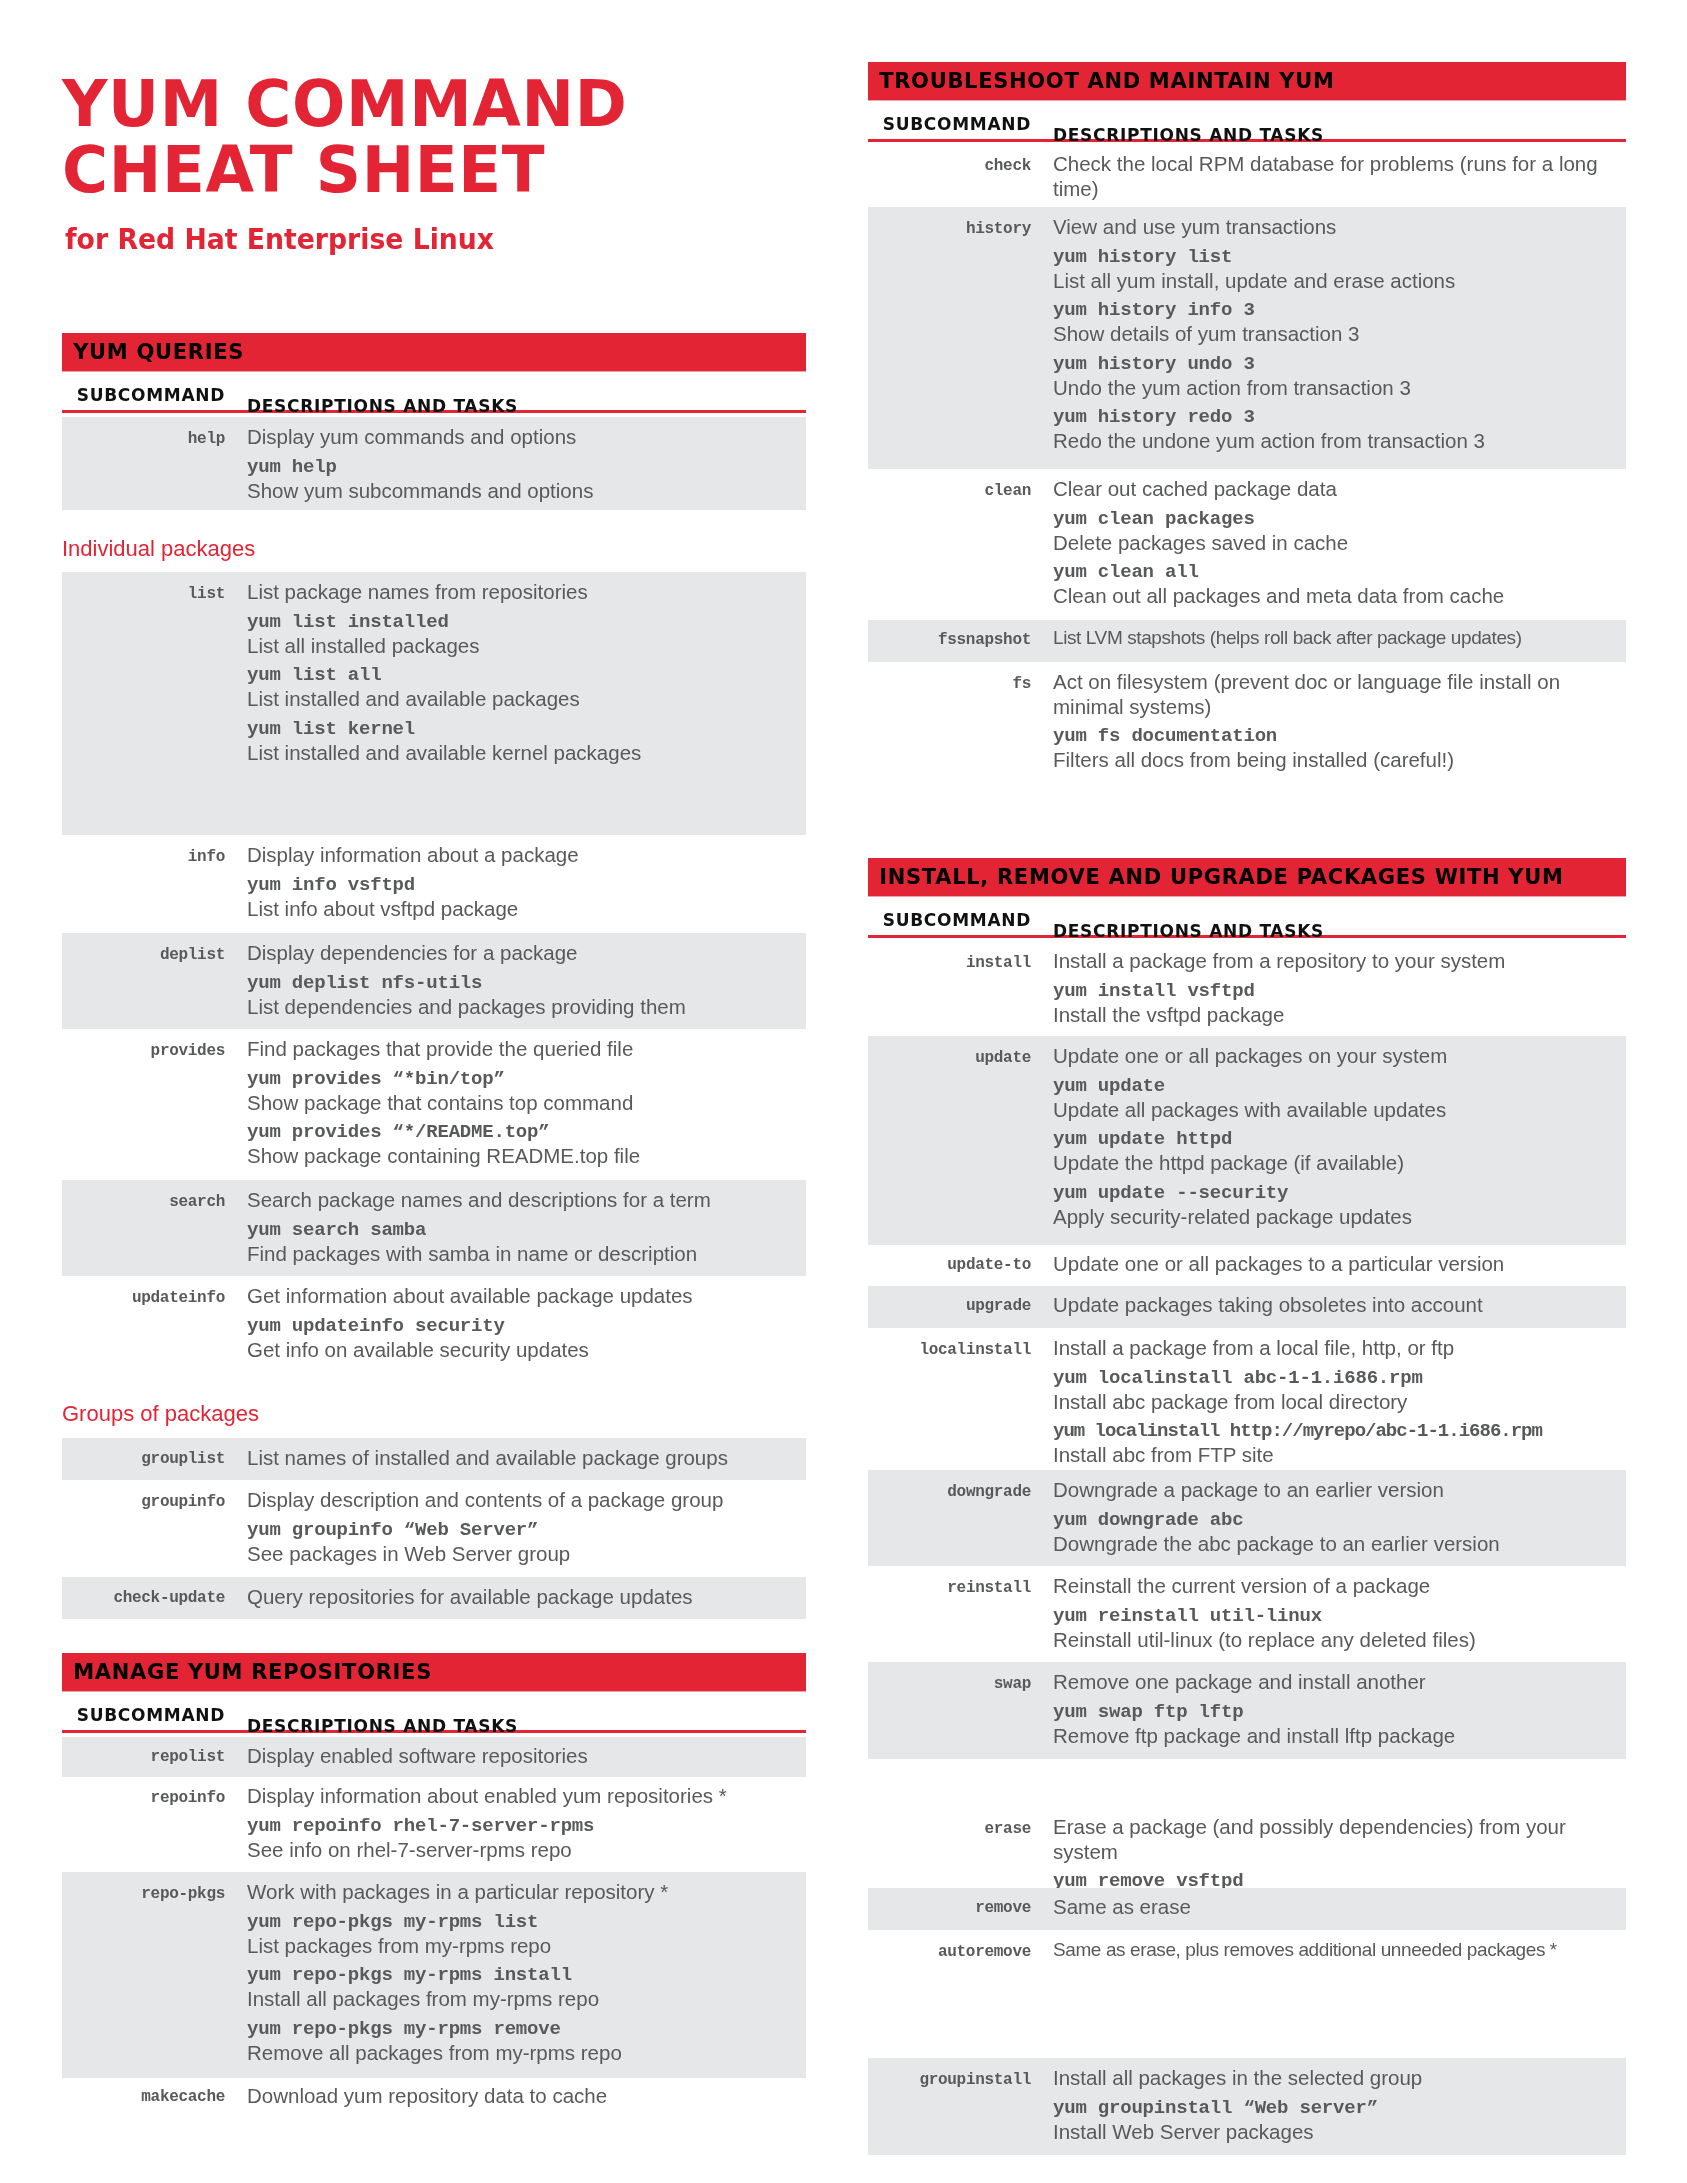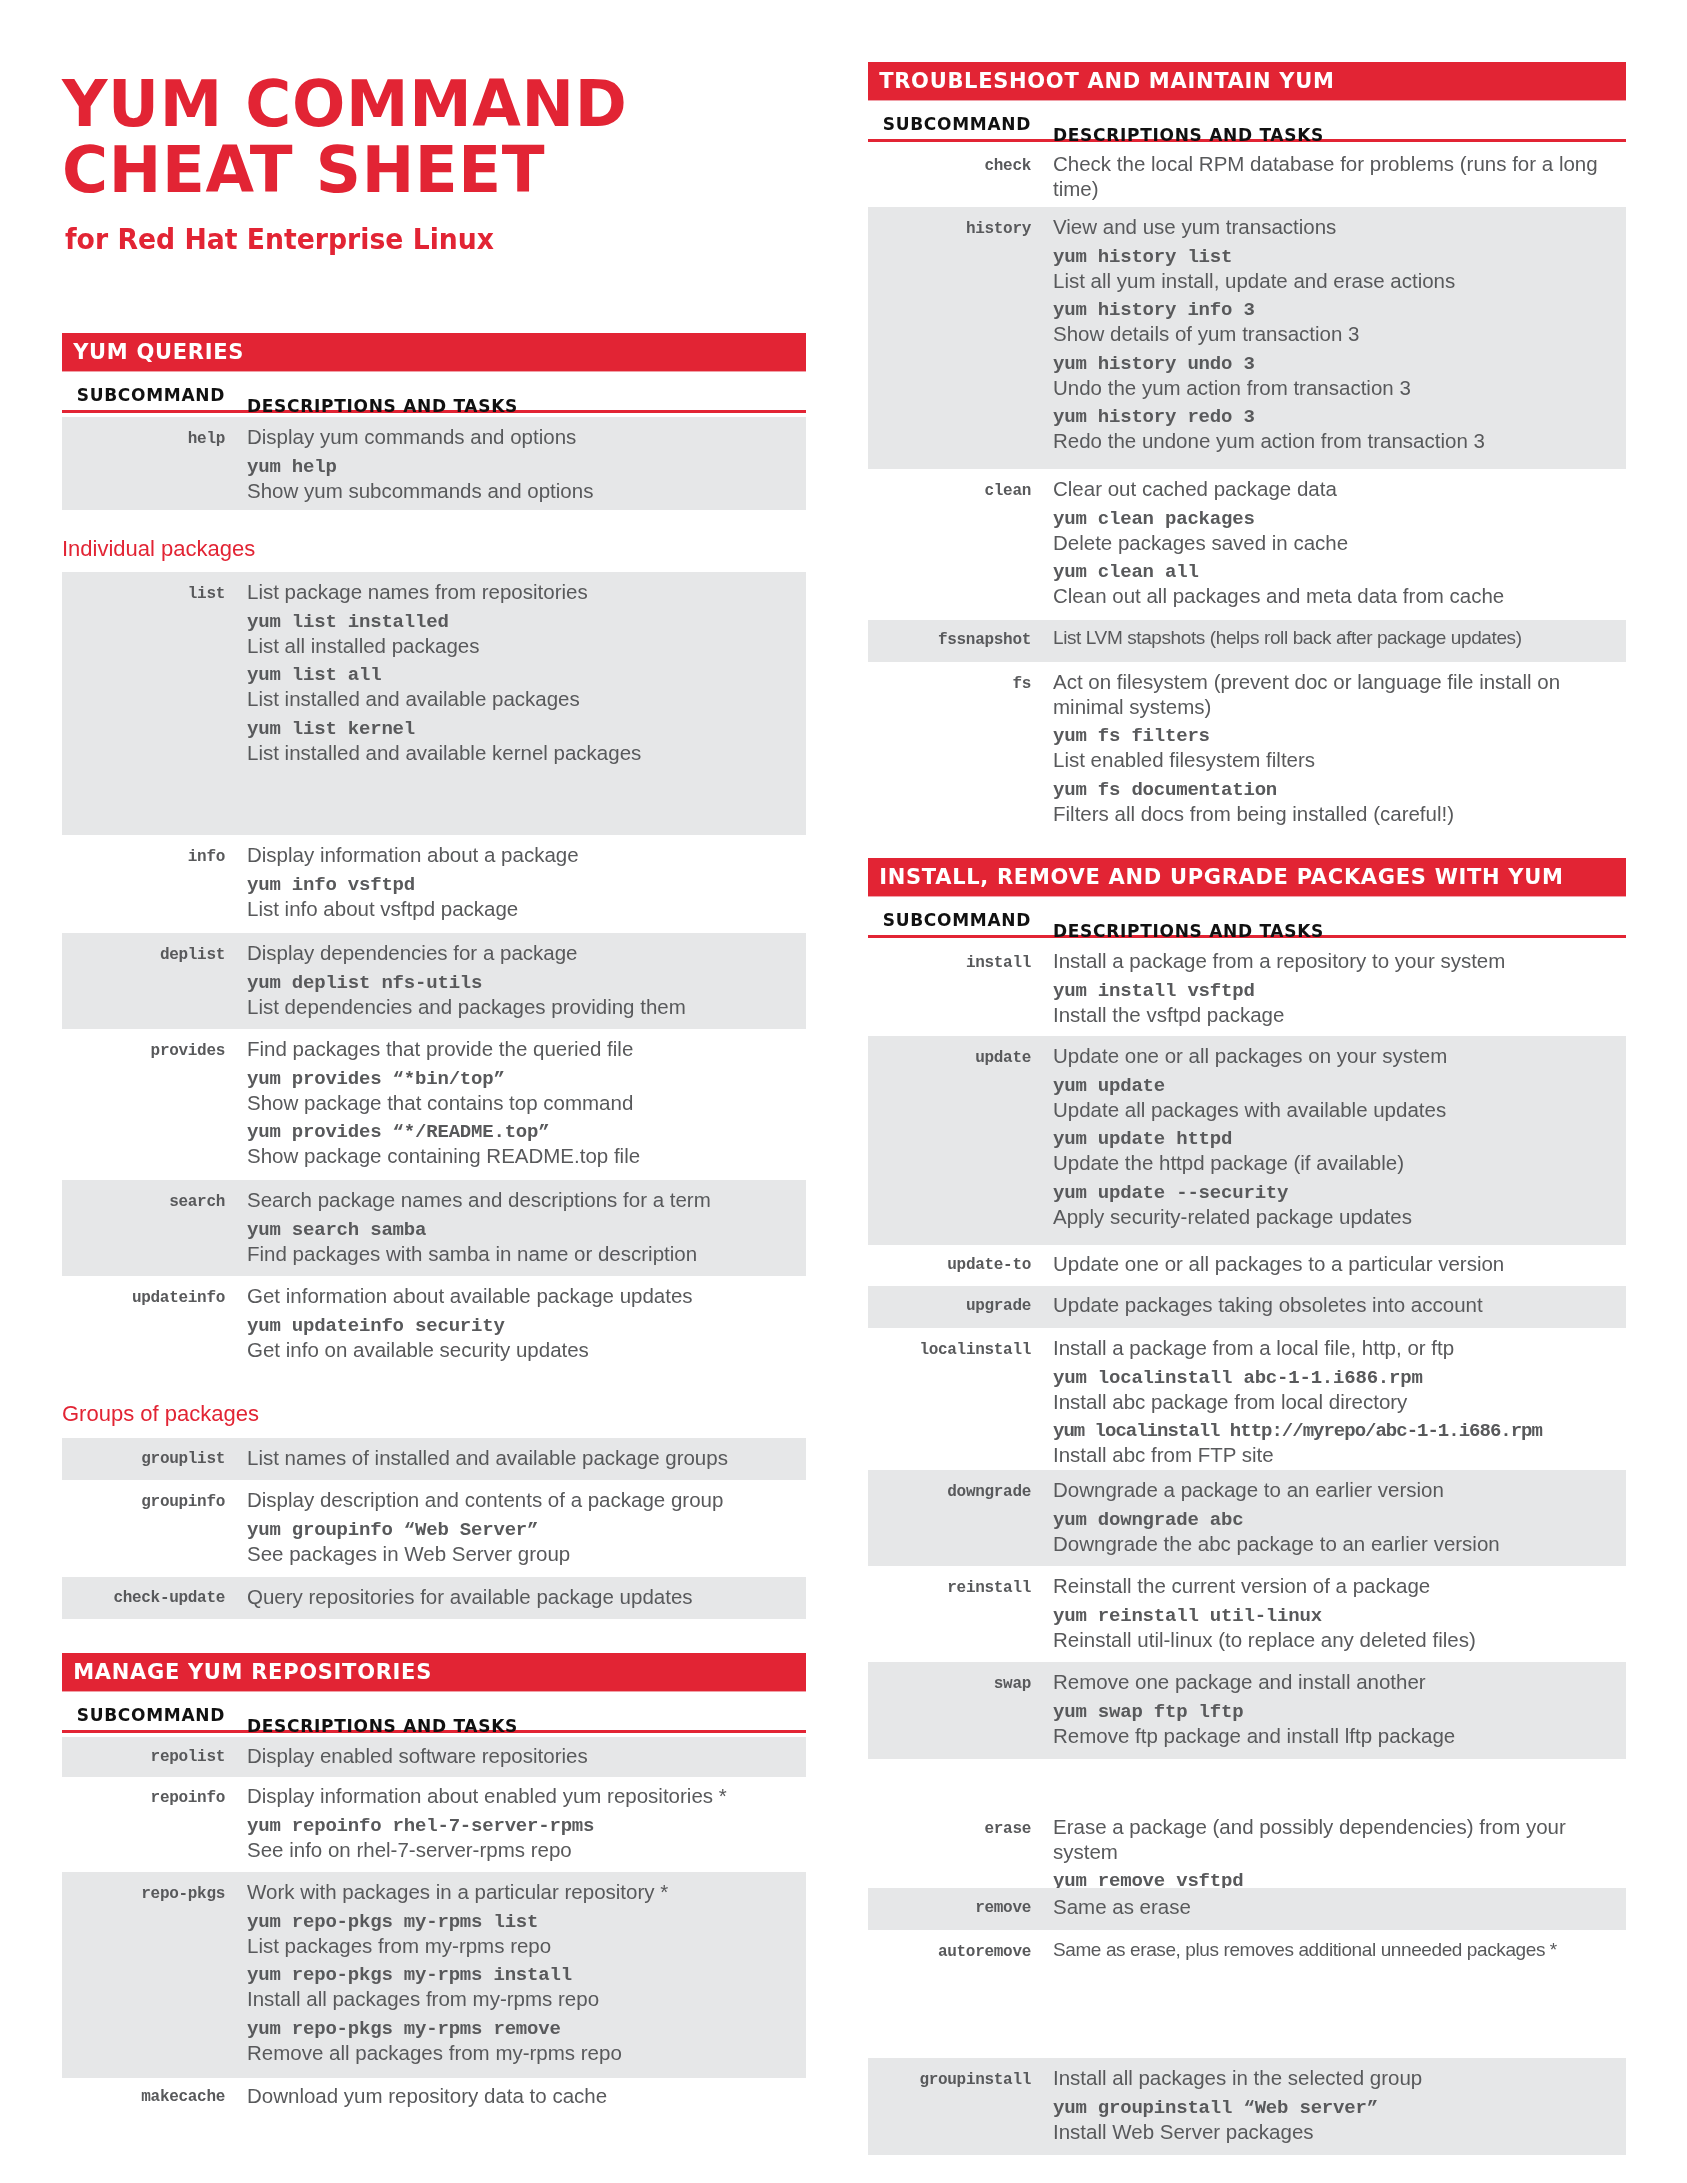--- a/index.html
+++ b/index.html
@@ -18,21 +18,21 @@
     color: #e22434; font-size: 29px; line-height: 34px;
     transform: scaleX(0.92); transform-origin: left top;
   }
 
   .col { position: absolute; }
   .col-left { left: 62px; width: 744px; }
   .col-right { left: 868px; width: 758px; }
 
   .section { position: absolute; left: 0; right: 0; }
   .section-bar {
-    background: #e22434; color: #ffffff; height: 39px;
+    background: #e22434; color: #000000; height: 39px;
     font-family: "DejaVu Sans", sans-serif; font-weight: bold;
     font-size: 21px; line-height: 39px; padding-left: 11.2px; letter-spacing: 0.7px;
     border-bottom: 1.3px solid #f0a0a8;
   }
   .table-head {
     height: 41px; border-bottom: 3.3px solid #e22434; position: relative;
     font-family: "DejaVu Sans", sans-serif; font-weight: bold; color: #111111;
     font-size: 17px; letter-spacing: 0.7px;
   }
   .table-head .h-sub { position: absolute; right: calc(100% - 163px); top: 13.2px; white-space: nowrap; }
@@ -315,24 +315,20 @@
     <div class="desc" style="top:6px;">
       <span class="main-desc small-desc">List LVM stapshots (helps roll back after package updates)</span>
     </div>
   </div>
 
   <div class="row" style="top:662px;height:173px;">
     <span class="sub">fs</span>
     <div class="desc">
       <span class="main-desc">Act on filesystem (prevent doc or language file install on minimal systems)</span>
       <span class="ex">
-        <span class="cmd">yum fs filters</span>
-        <span class="exdesc">List enabled filesystem filters</span>
-      </span>
-      <span class="ex">
         <span class="cmd">yum fs documentation</span>
         <span class="exdesc">Filters all docs from being installed (careful!)</span>
       </span>
     </div>
   </div>
 
   <div class="section" style="top:858px;">
     <div class="section-bar">INSTALL, REMOVE AND UPGRADE PACKAGES WITH YUM</div>
     <div class="table-head">
       <span class="h-sub">SUBCOMMAND</span>

